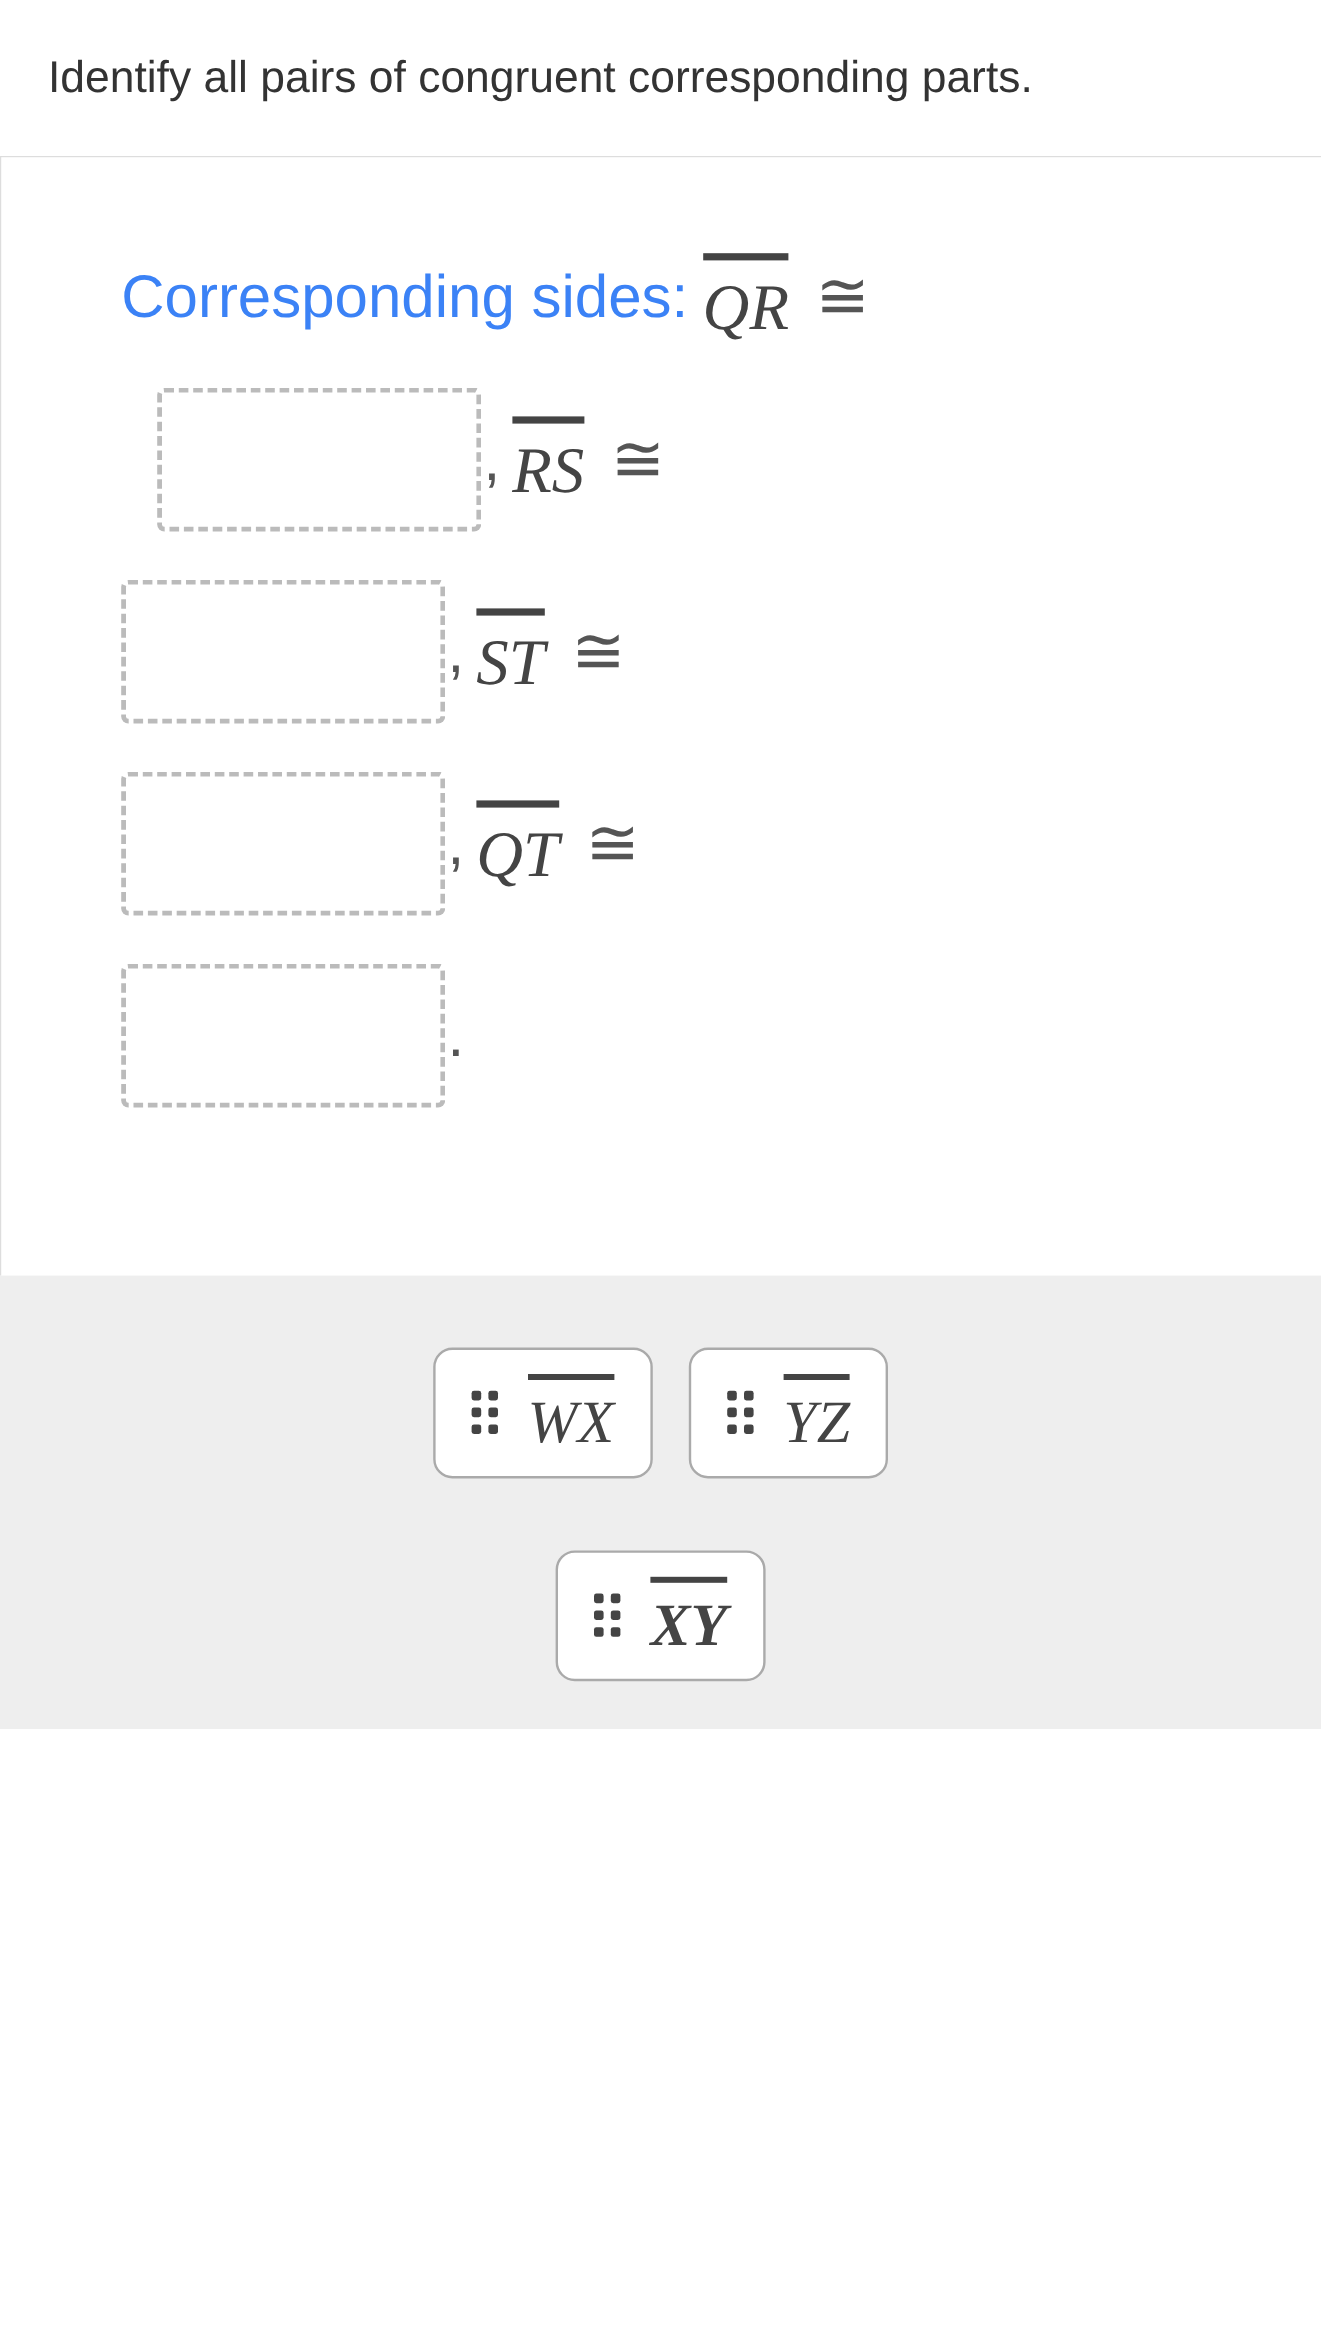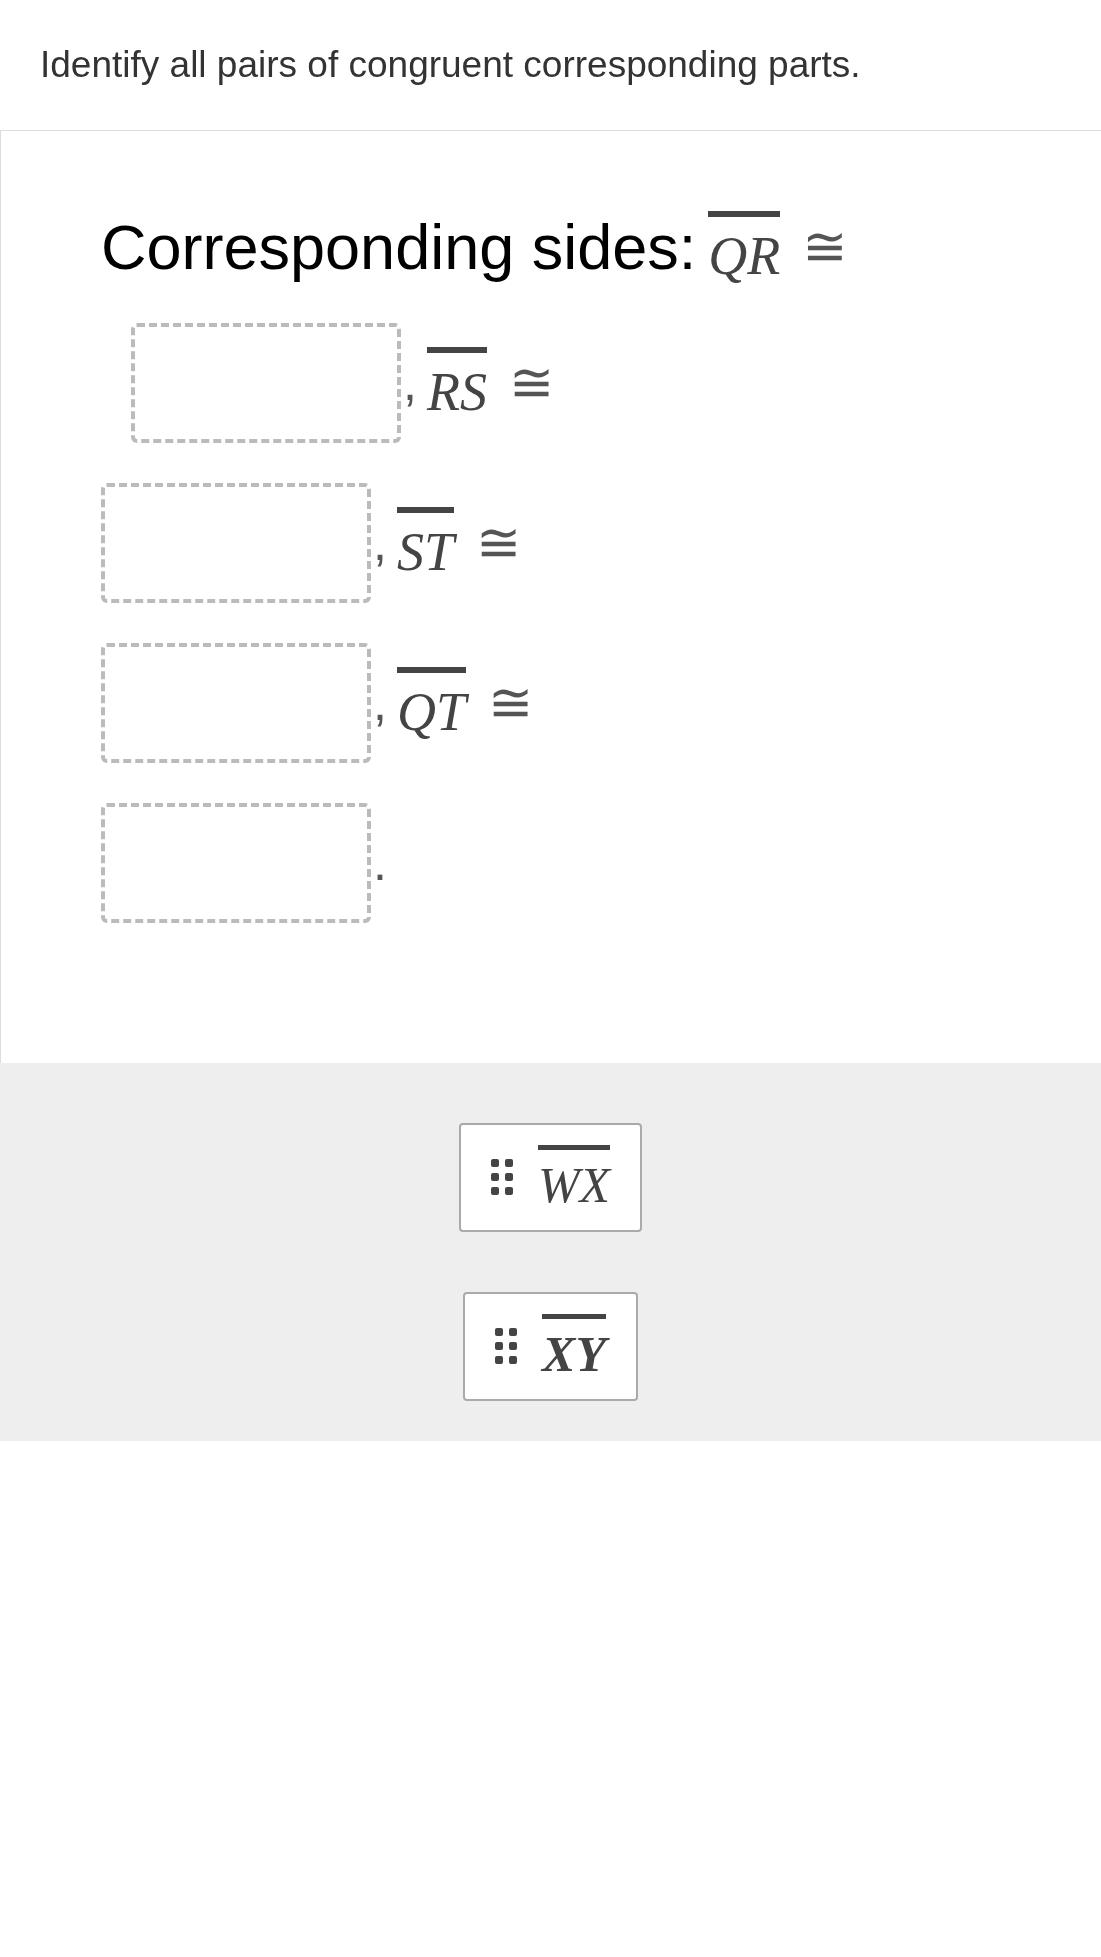--- a/index.html
+++ b/index.html
@@ -20,22 +20,22 @@
       border-left: 1px solid #ddd;
       padding: 80px 40px 100px 100px;
     }
     .line {
       display: flex;
       align-items: center;
       flex-wrap: wrap;
       margin-bottom: 40px;
     }
     .label-text {
-      font-size: 63px;
-      color: #000000;
+      font-size: 50px;
+      color: #3b82f6;
       margin-right: 12px;
     }
     .math-seg {
       font-family: "Times New Roman", Times, serif;
       font-style: italic;
       font-size: 54px;
       color: #444;
       display: inline-flex;
       flex-direction: column;
       align-items: center;
@@ -76,21 +76,21 @@
       background: #eee;
       padding: 60px 40px 40px 40px;
       display: flex;
       flex-wrap: wrap;
       justify-content: center;
       gap: 30px;
     }
     .tile {
       background: #fff;
       border: 2px solid #aaa;
-      border-radius: 4px;
+      border-radius: 16px;
       padding: 20px 30px;
       display: flex;
       align-items: center;
       gap: 25px;
       cursor: grab;
     }
     .grip {
       display: grid;
       grid-template-columns: repeat(2, 8px);
       grid-template-rows: repeat(3, 8px);
@@ -166,20 +166,34 @@
         <span></span>
         <span></span>
         <span></span>
     </span>
     <span class="math-seg">
       <span class="bar"></span>
       <span>WX</span>
     </span>
   </div>
 
+  <div class="tile">
+    <span class="grip">
+      <span></span>
+        <span></span>
+        <span></span>
+        <span></span>
+        <span></span>
+        <span></span>
+    </span>
+    <span class="math-seg">
+      <span class="bar"></span>
+      <span>YZ</span>
+    </span>
+  </div>
 
   <div class="row-break"></div>
 
   <div class="tile" style="overflow:hidden;font-weight:bold;">
     <span class="grip">
       <span></span>
         <span></span>
         <span></span>
         <span></span>
         <span></span>

